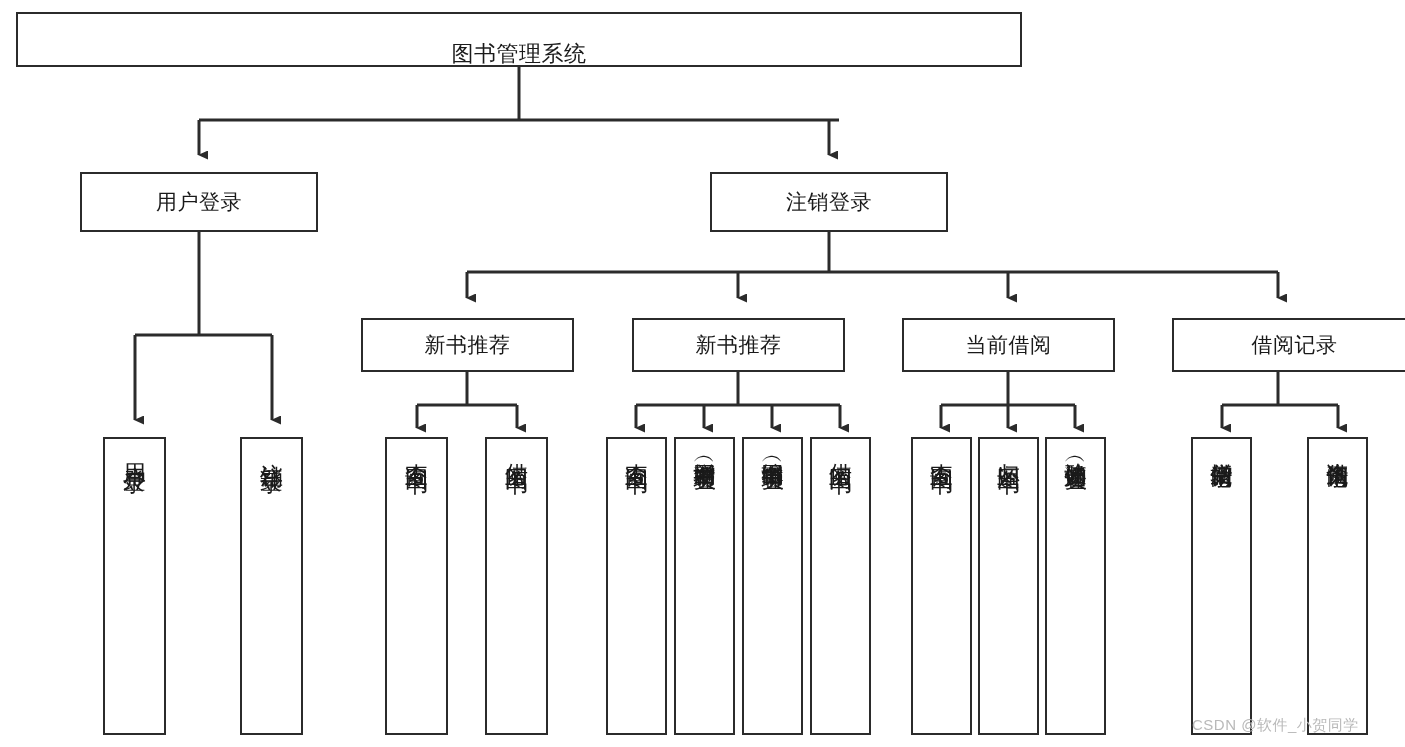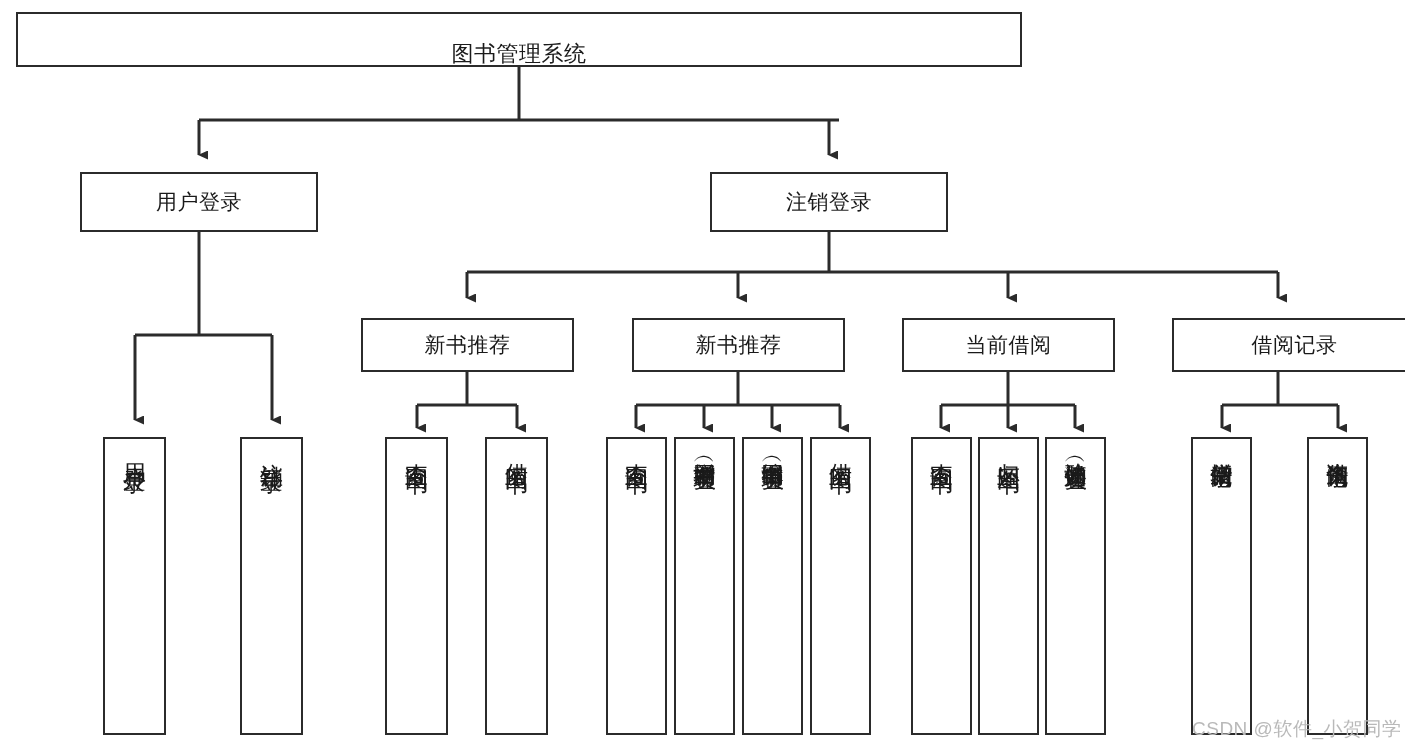--- a/index.html
+++ b/index.html
@@ -65,21 +65,21 @@
     font-size: 23px;
     letter-spacing: 3px;
     line-height: 1;
   }
   .node.vert.tall-text .node-label {
     font-size: 22px;
     letter-spacing: 1px;
   }
   .watermark {
     position: absolute;
-    font-size: 19px;
+    font-size: 15px;
     color: #b9b9b9;
     white-space: nowrap;
     letter-spacing: 0.5px;
     user-select: none;
   }
 </style>
 </head>
 <body>
 
 <div id="diagram-root">

